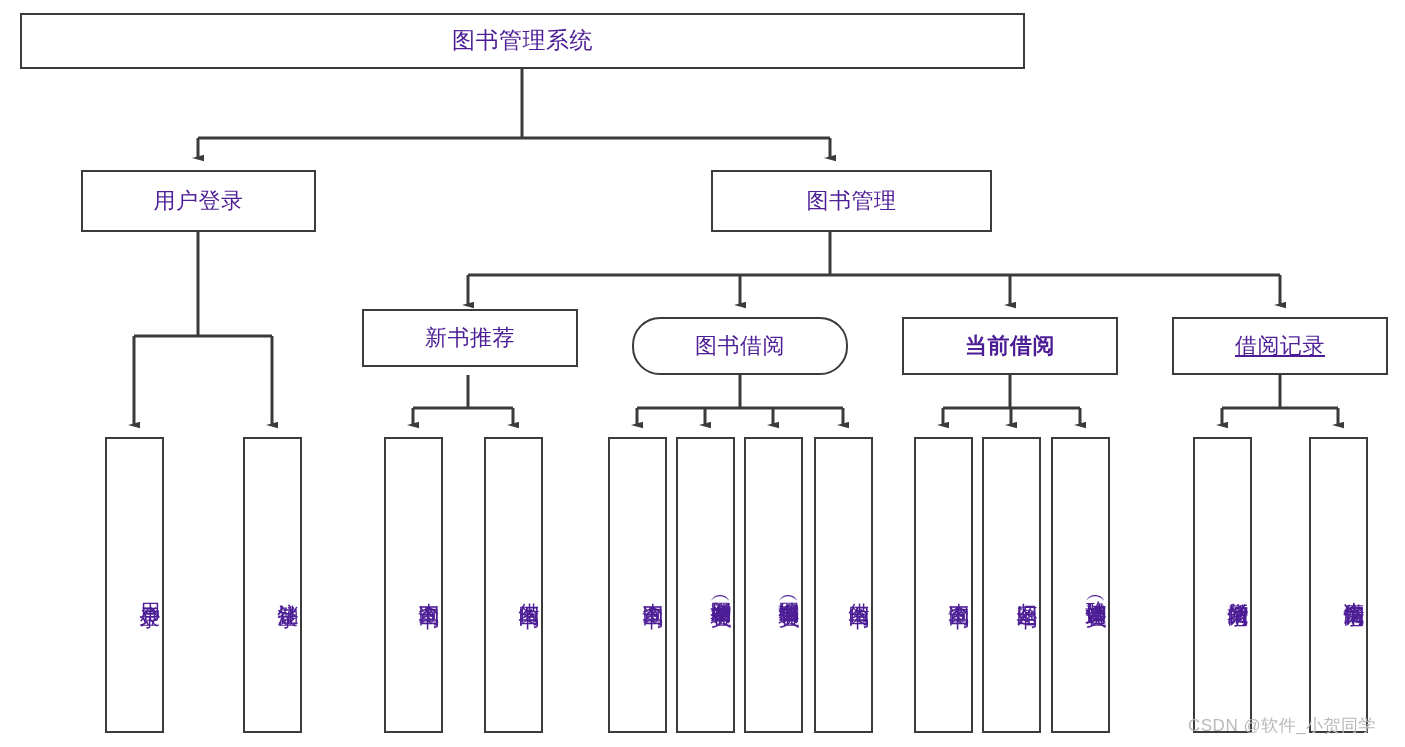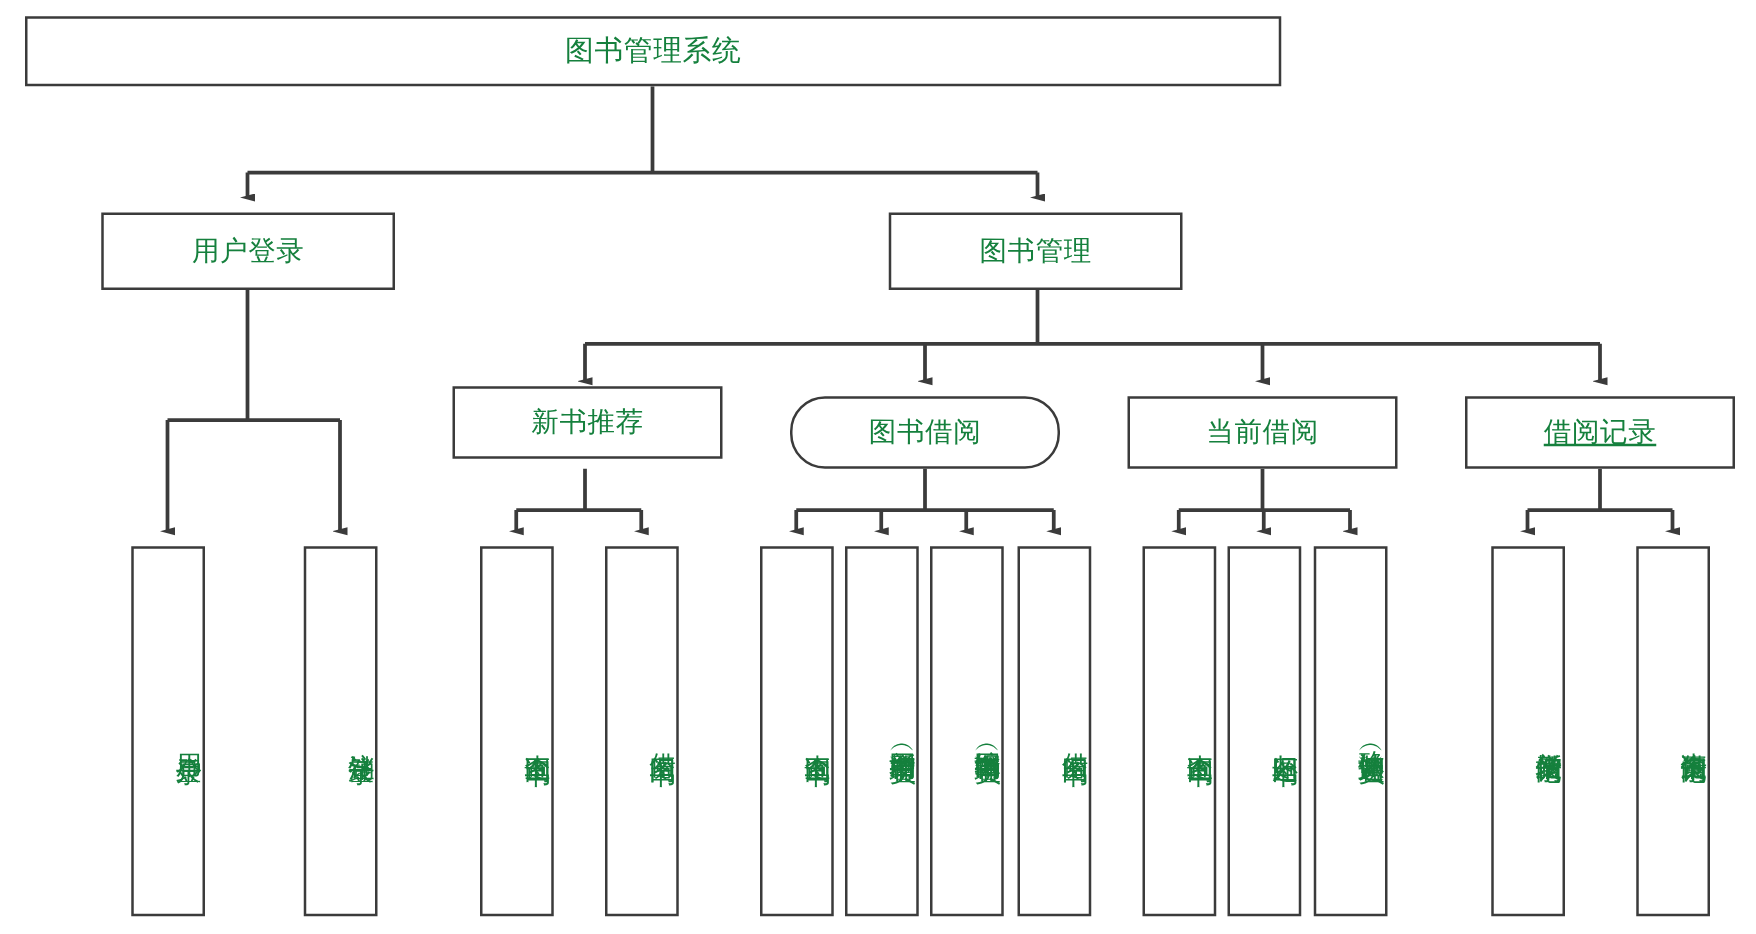--- a/index.html
+++ b/index.html
@@ -23,21 +23,21 @@
     top: 0;
     width: 1405px;
     height: 747px;
     pointer-events: none;
   }
   .node {
     position: absolute;
     box-sizing: border-box;
     border: 2px solid #3b3b3b;
     background: #ffffff;
-    color: #15803d;
+    color: #4c1d95;
     display: flex;
     align-items: center;
     justify-content: center;
     text-align: center;
     letter-spacing: 0.5px;
   }
   .node.h {
     font-size: 22px;
     line-height: 1.1;
   }
@@ -119,38 +119,39 @@
       <path d="M1280,375 L1280,408"></path>
       <path d="M1222,408 L1338,408"></path>
       <path d="M1222,408 L1222,425" marker-end="url(#arrow)"></path>
       <path d="M1338,408 L1338,425" marker-end="url(#arrow)"></path>
     </g>
   </svg>
 
   <div class="node h root" style="left:20px; top:13px; width:1005px; height:56px;">图书管理系统</div>
 
   <div class="node h" style="left:81px; top:170px; width:235px; height:62px;">用户登录</div>
-  <div class="node h" style="left:711px; top:170px; width:235px; height:62px;">图书管理</div>
+  <div class="node h" style="left:711px; top:170px; width:281px; height:62px;">图书管理</div>
 
   <div class="node h" style="left:362px; top:309px; width:216px; height:58px;">新书推荐</div>
   <div class="node h" style="left:632px; top:317px; width:216px; height:58px;border-radius:28px;">图书借阅</div>
-  <div class="node h" style="left:902px; top:317px; width:216px; height:58px;">当前借阅</div>
+  <div class="node h" style="left:902px; top:317px; width:216px; height:58px;font-weight:bold;">当前借阅</div>
   <div class="node h" style="left:1172px; top:317px; width:216px; height:58px;text-decoration:underline;">借阅记录</div>
 
   <div class="node v" style="left:105px; top:437px; width:59px; height:296px;">用户登录</div>
   <div class="node v" style="left:243px; top:437px; width:59px; height:296px;">注销登录</div>
 
   <div class="node v" style="left:384px; top:437px; width:59px; height:296px;">查询图书</div>
   <div class="node v" style="left:484px; top:437px; width:59px; height:296px;">借阅图书</div>
 
   <div class="node v" style="left:608px; top:437px; width:59px; height:296px;">查询图书</div>
   <div class="node v tall" style="left:676px; top:437px; width:59px; height:296px;">新增图书（管理员）</div>
   <div class="node v tall" style="left:744px; top:437px; width:59px; height:296px;">编辑图书（管理员）</div>
   <div class="node v" style="left:814px; top:437px; width:59px; height:296px;">借阅图书</div>
 
   <div class="node v" style="left:914px; top:437px; width:59px; height:296px;">查询图书</div>
   <div class="node v" style="left:982px; top:437px; width:59px; height:296px;">归还图书</div>
   <div class="node v tall" style="left:1051px; top:437px; width:59px; height:296px;">确认归还（管理员）</div>
 
   <div class="node v tall" style="left:1193px; top:437px; width:59px; height:296px;">新增借阅记录</div>
   <div class="node v tall" style="left:1309px; top:437px; width:59px; height:296px;">查询借阅记录</div>
 
+  <div class="watermark">CSDN @软件_小贺同学</div>
 </div>
 
 </body></html>

